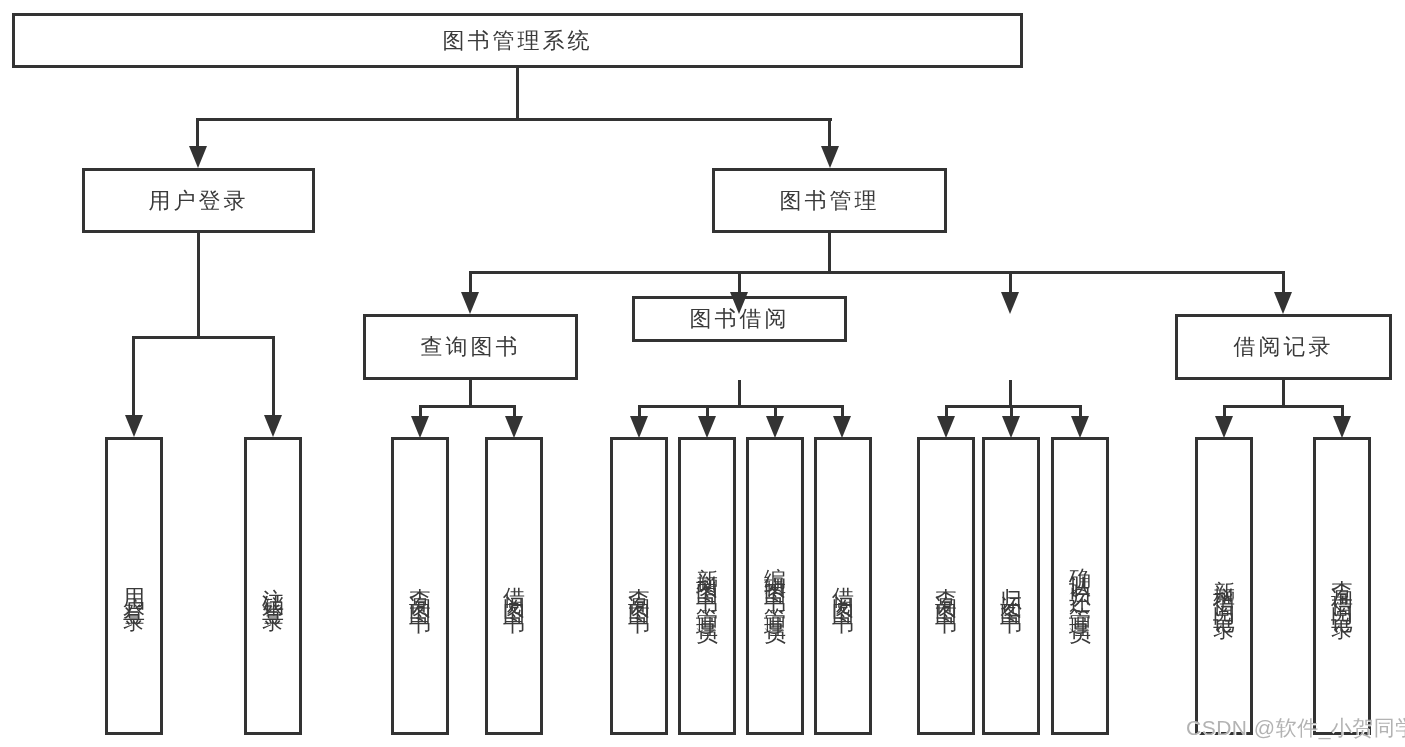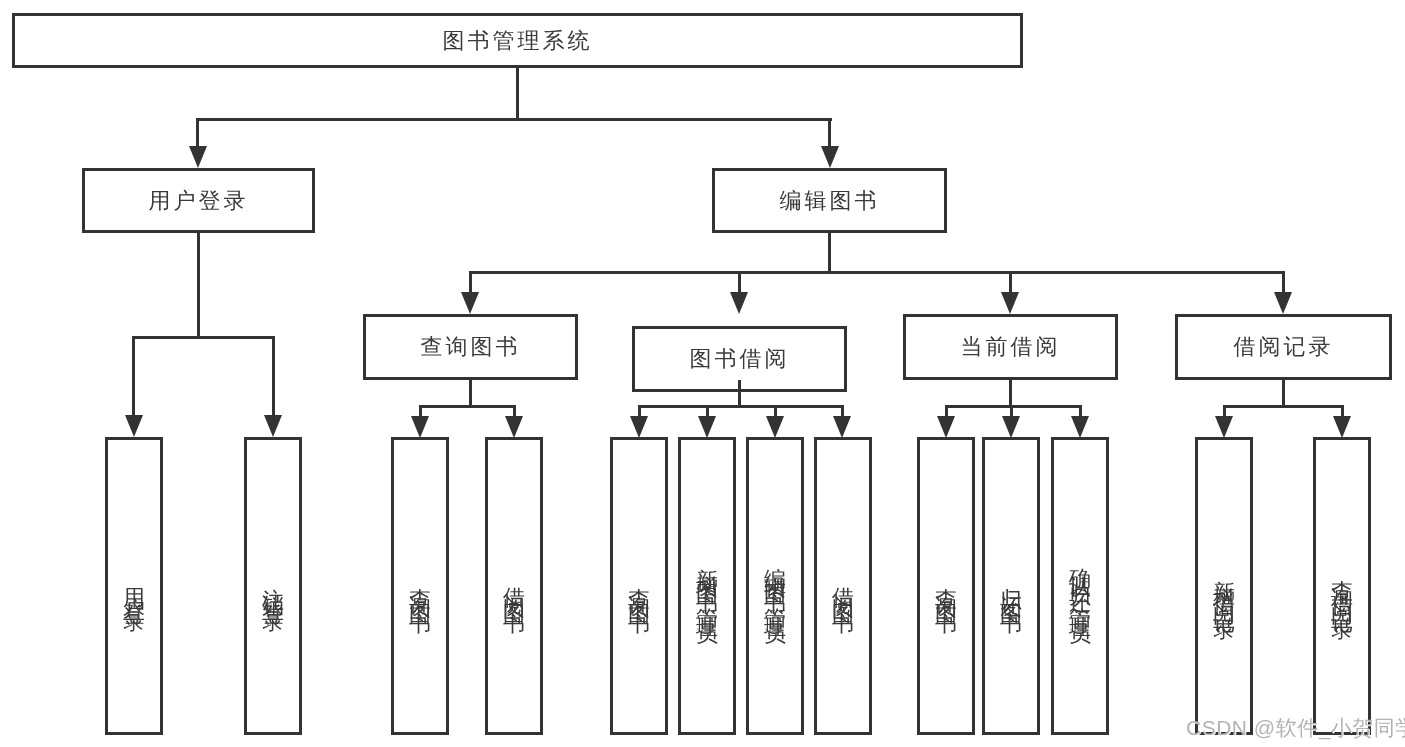--- a/index.html
+++ b/index.html
@@ -58,25 +58,24 @@
   }
 </style>
 </head>
 <body>
 
 <div id="stage">
 
   <div class="box h" style="left:12px; top:13px; width:1011px; height:55px;">图书管理系统</div>
 
   <div class="box h" style="left:82px; top:168px; width:233px; height:65px;">用户登录</div>
-  <div class="box h" style="left:712px; top:168px; width:235px; height:65px;">编辑图书</div>
+  <div class="box h" style="left:712px; top:168px; width:235px; height:65px;">图书管理</div>
 
   <div class="box h" style="left:363px; top:314px; width:215px; height:66px;">查询图书</div>
-  <div class="box h" style="left:632px; top:326px; width:215px; height:66px;">图书借阅</div>
-  <div class="box h" style="left:903px; top:314px; width:215px; height:66px;">当前借阅</div>
+  <div class="box h" style="left:632px; top:296px; width:215px; height:46px;">图书借阅</div>
   <div class="box h" style="left:1175px; top:314px; width:217px; height:66px;">借阅记录</div>
 
   <div class="box v" style="left:105px; top:437px; width:58px; height:298px;">用户登录</div>
   <div class="box v" style="left:244px; top:437px; width:58px; height:298px;">注销登录</div>
 
   <div class="box v" style="left:391px; top:437px; width:58px; height:298px;">查询图书</div>
   <div class="box v" style="left:485px; top:437px; width:58px; height:298px;">借阅图书</div>
 
   <div class="box v" style="left:610px; top:437px; width:58px; height:298px;">查询图书</div>
   <div class="box v" style="left:678px; top:437px; width:58px; height:298px;">新增图书（管理员）</div>

